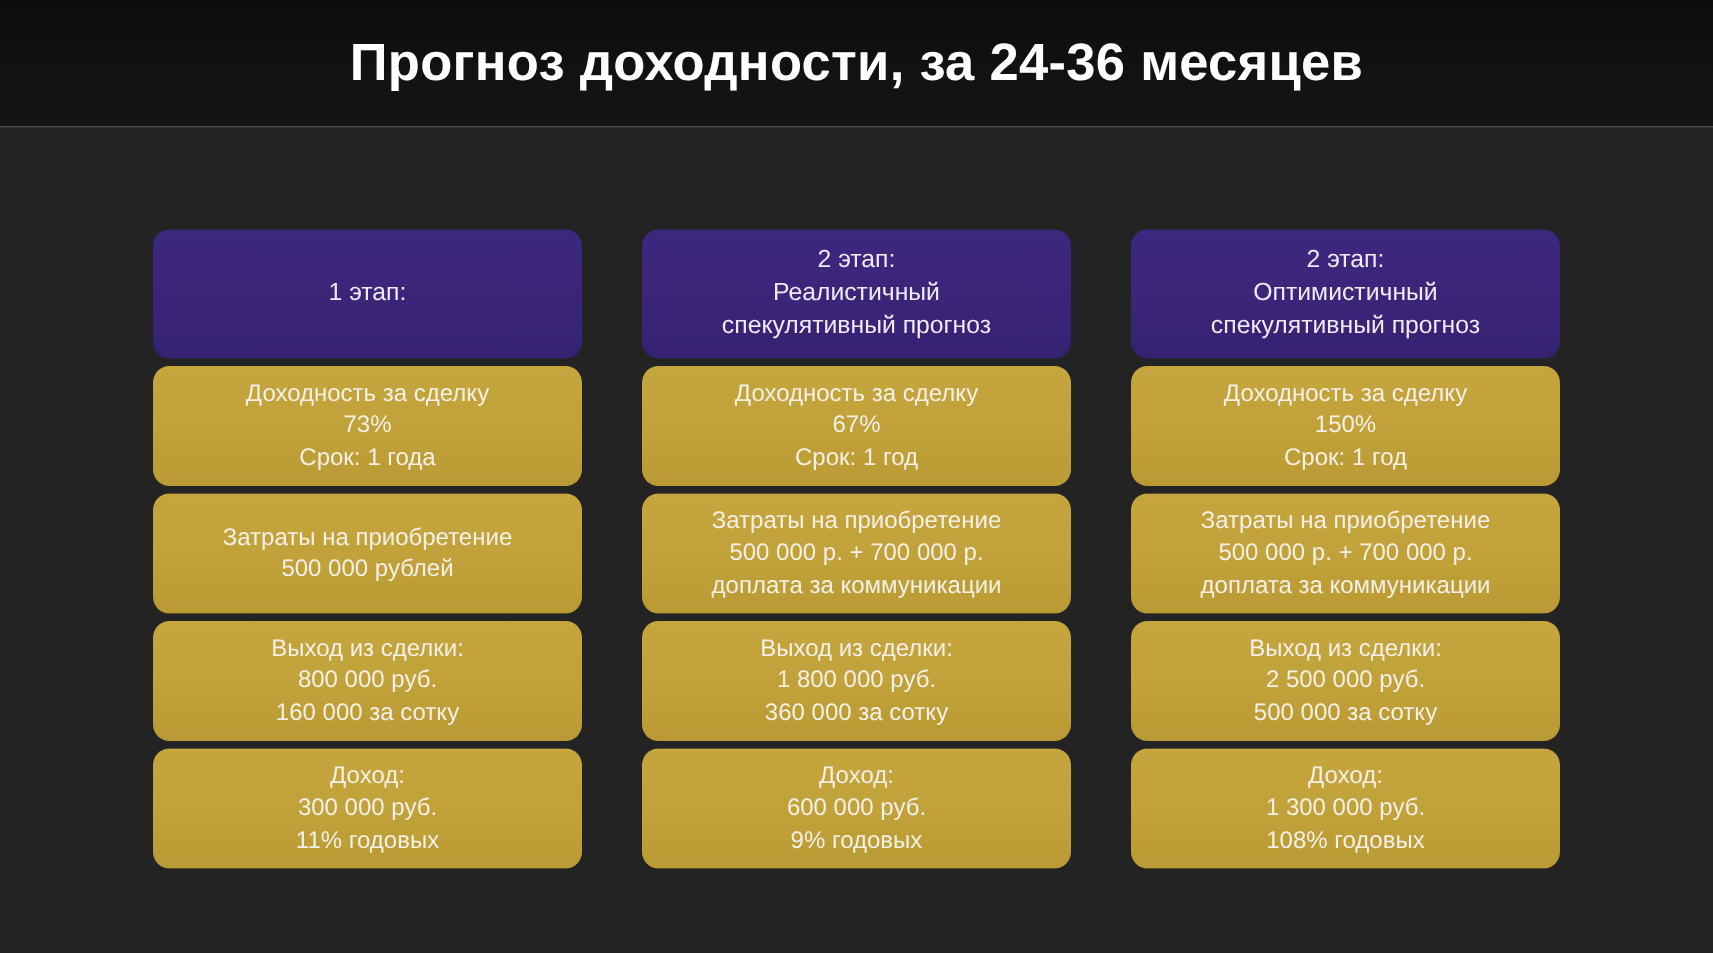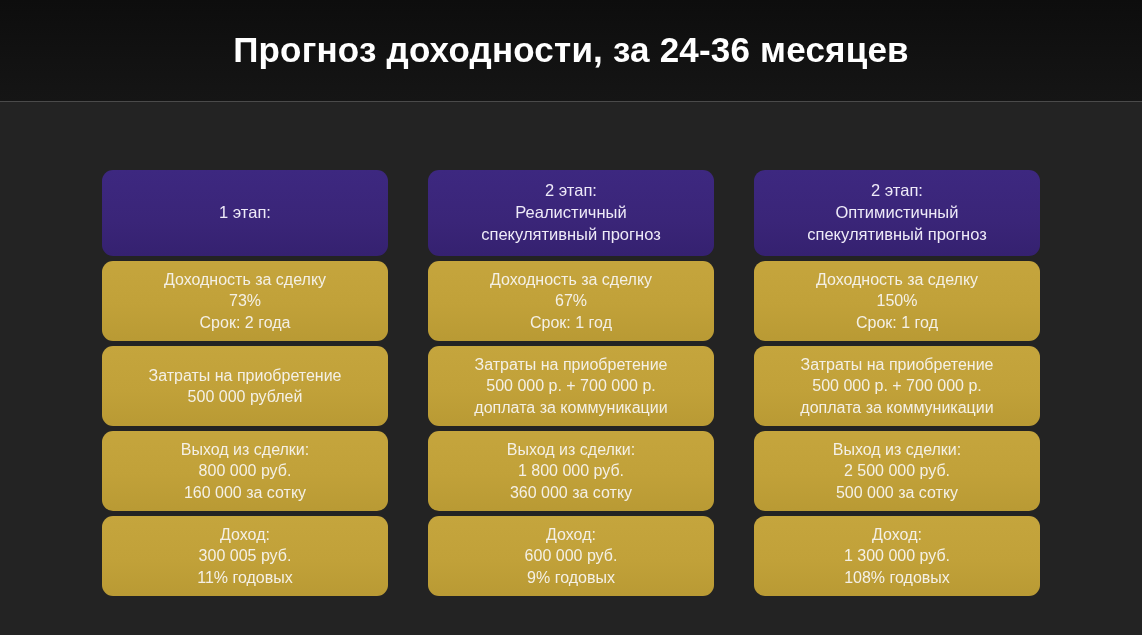--- a/index.html
+++ b/index.html
@@ -13,21 +13,21 @@
 
   body {
     background: #232323;
     font-family: "Liberation Sans", "DejaVu Sans", sans-serif;
     color: #f0ece4;
     position: relative;
   }
 
   
   .slide-header {
-    height: 102px;
+    height: 85px;
     background: linear-gradient(to bottom, #0d0d0d 0%, #121212 60%, #151515 100%);
     display: flex;
     align-items: center;
     justify-content: center;
     border-bottom: 1px solid #4a4a4a;
     position: relative;
   }
 
   .slide-title {
     font-size: 35px;
@@ -115,38 +115,38 @@
     <div class="column">
 
       <div class="card card-stage">
         <span class="card-line">1 этап:</span>
 
       </div>
 
       <div class="card card-metric h-3line">
         <span class="card-line">Доходность за сделку</span>
         <span class="card-line">73%</span>
-        <span class="card-line">Срок: 2 года</span>
+        <span class="card-line">Срок: 1 года</span>
       </div>
 
       <div class="card card-metric h-3line">
         <span class="card-line">Затраты на приобретение</span>
         <span class="card-line">500 000 рублей</span>
 
       </div>
 
       <div class="card card-metric h-3line">
         <span class="card-line">Выход из сделки:</span>
         <span class="card-line">800 000 руб.</span>
         <span class="card-line">160 000 за сотку</span>
       </div>
 
       <div class="card card-metric h-3line">
         <span class="card-line">Доход:</span>
-        <span class="card-line">300 005 руб.</span>
+        <span class="card-line">300 000 руб.</span>
         <span class="card-line">11% годовых</span>
       </div>
 
     </div>
 
     <div class="column">
 
       <div class="card card-stage">
         <span class="card-line">2 этап:</span>
         <span class="card-line">Реалистичный</span>

